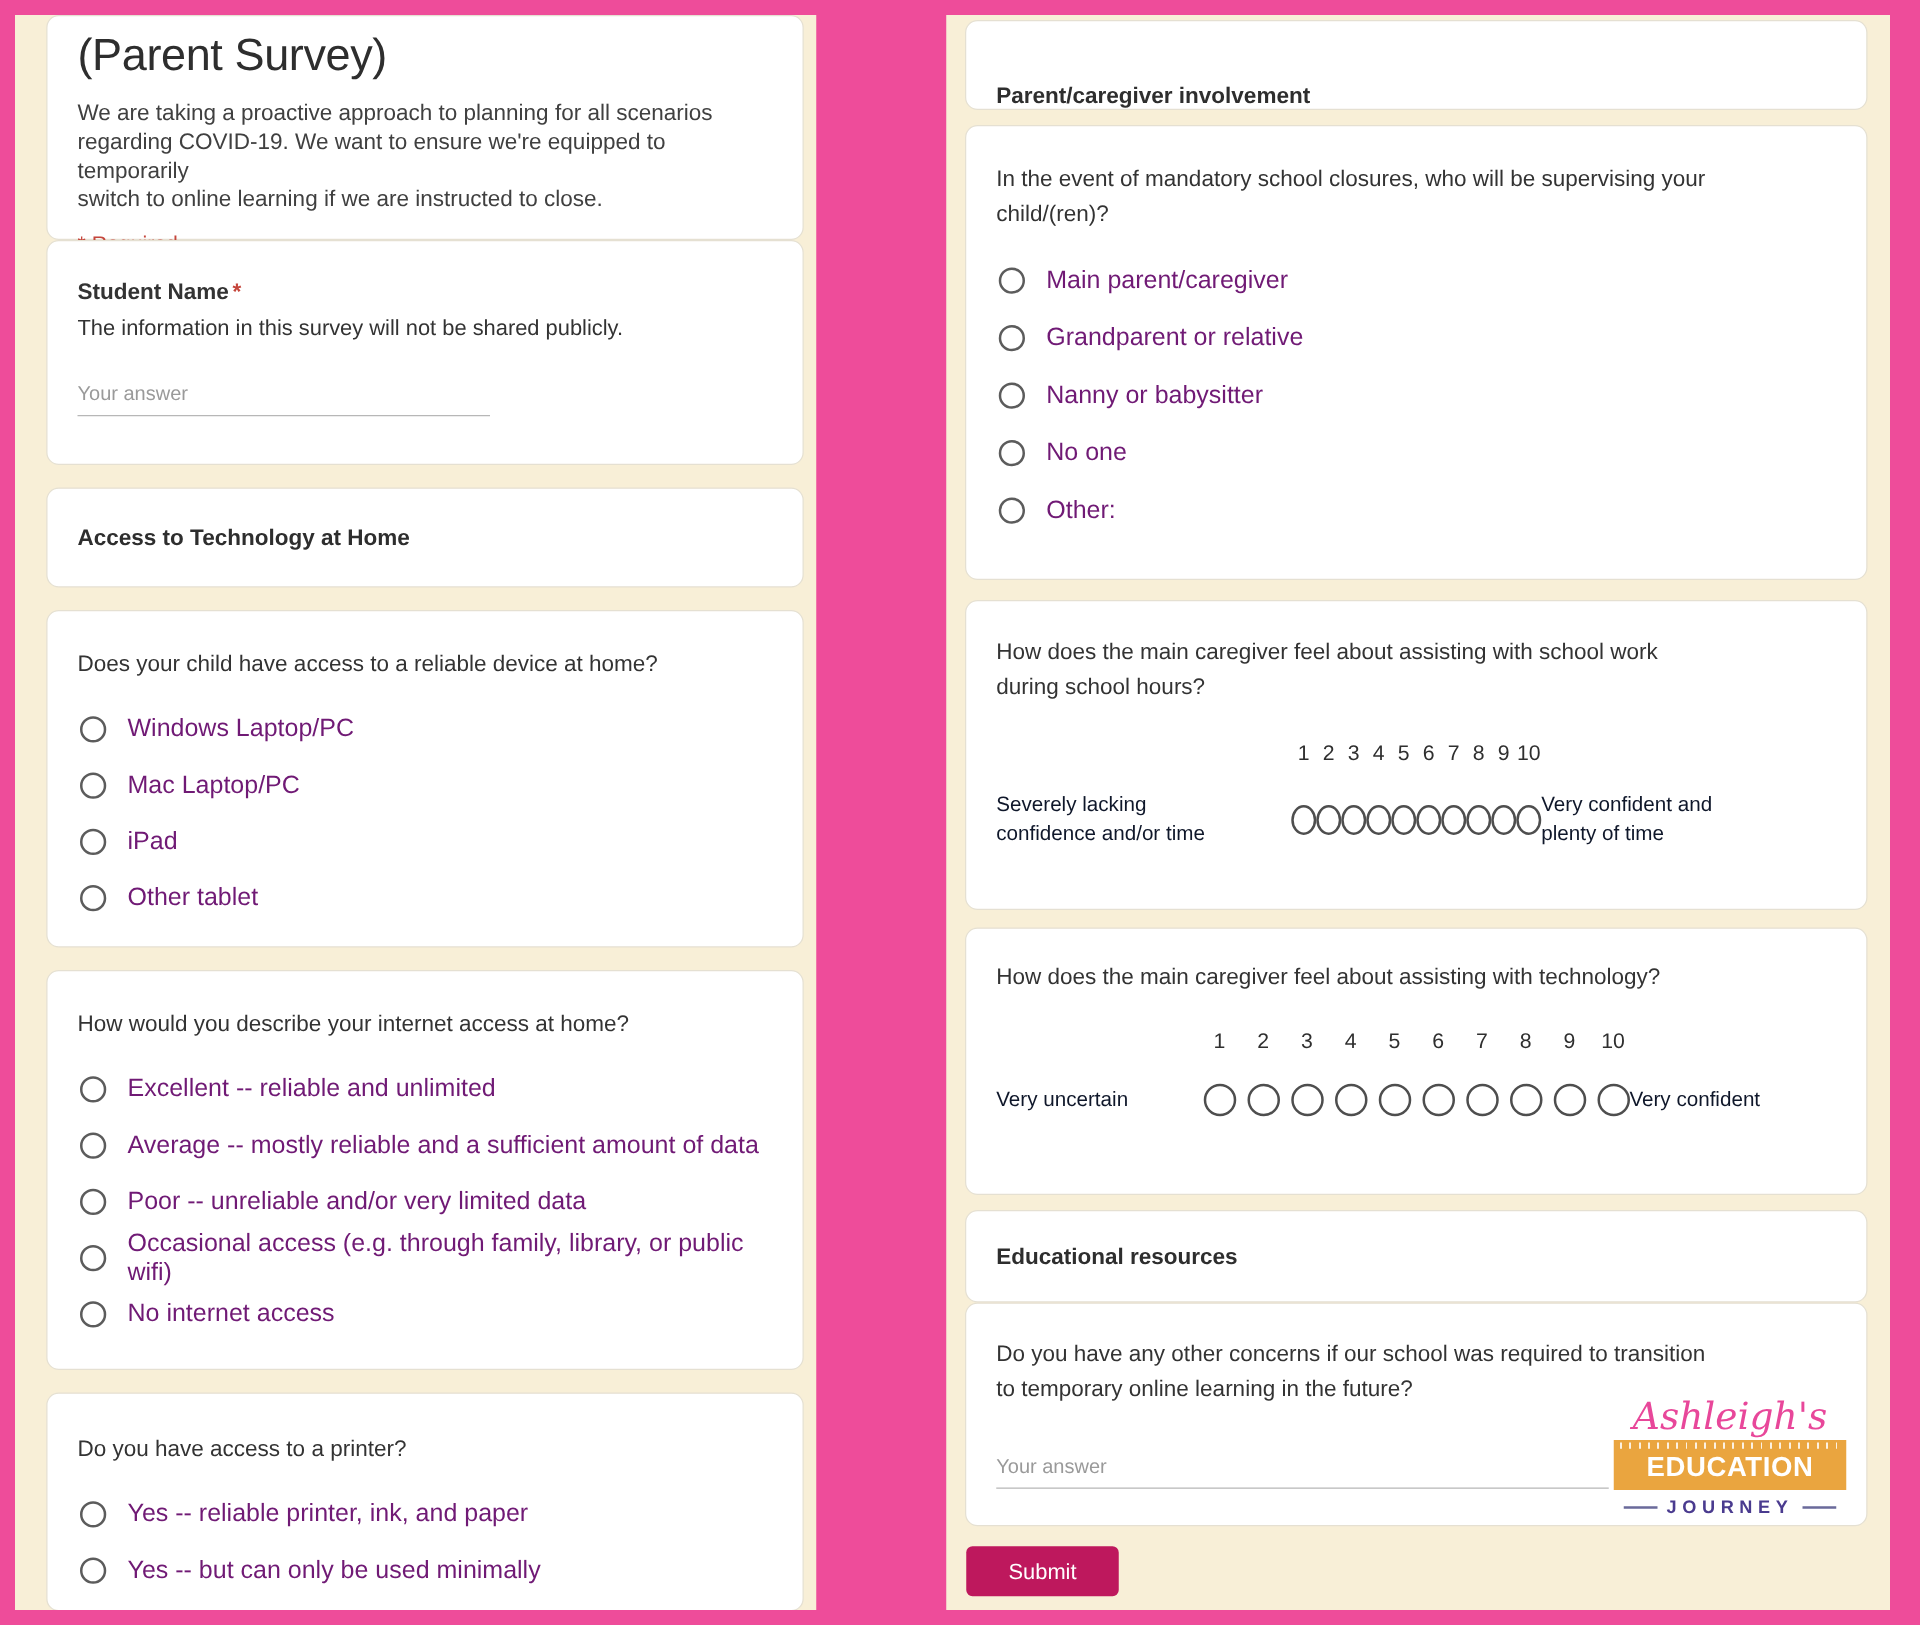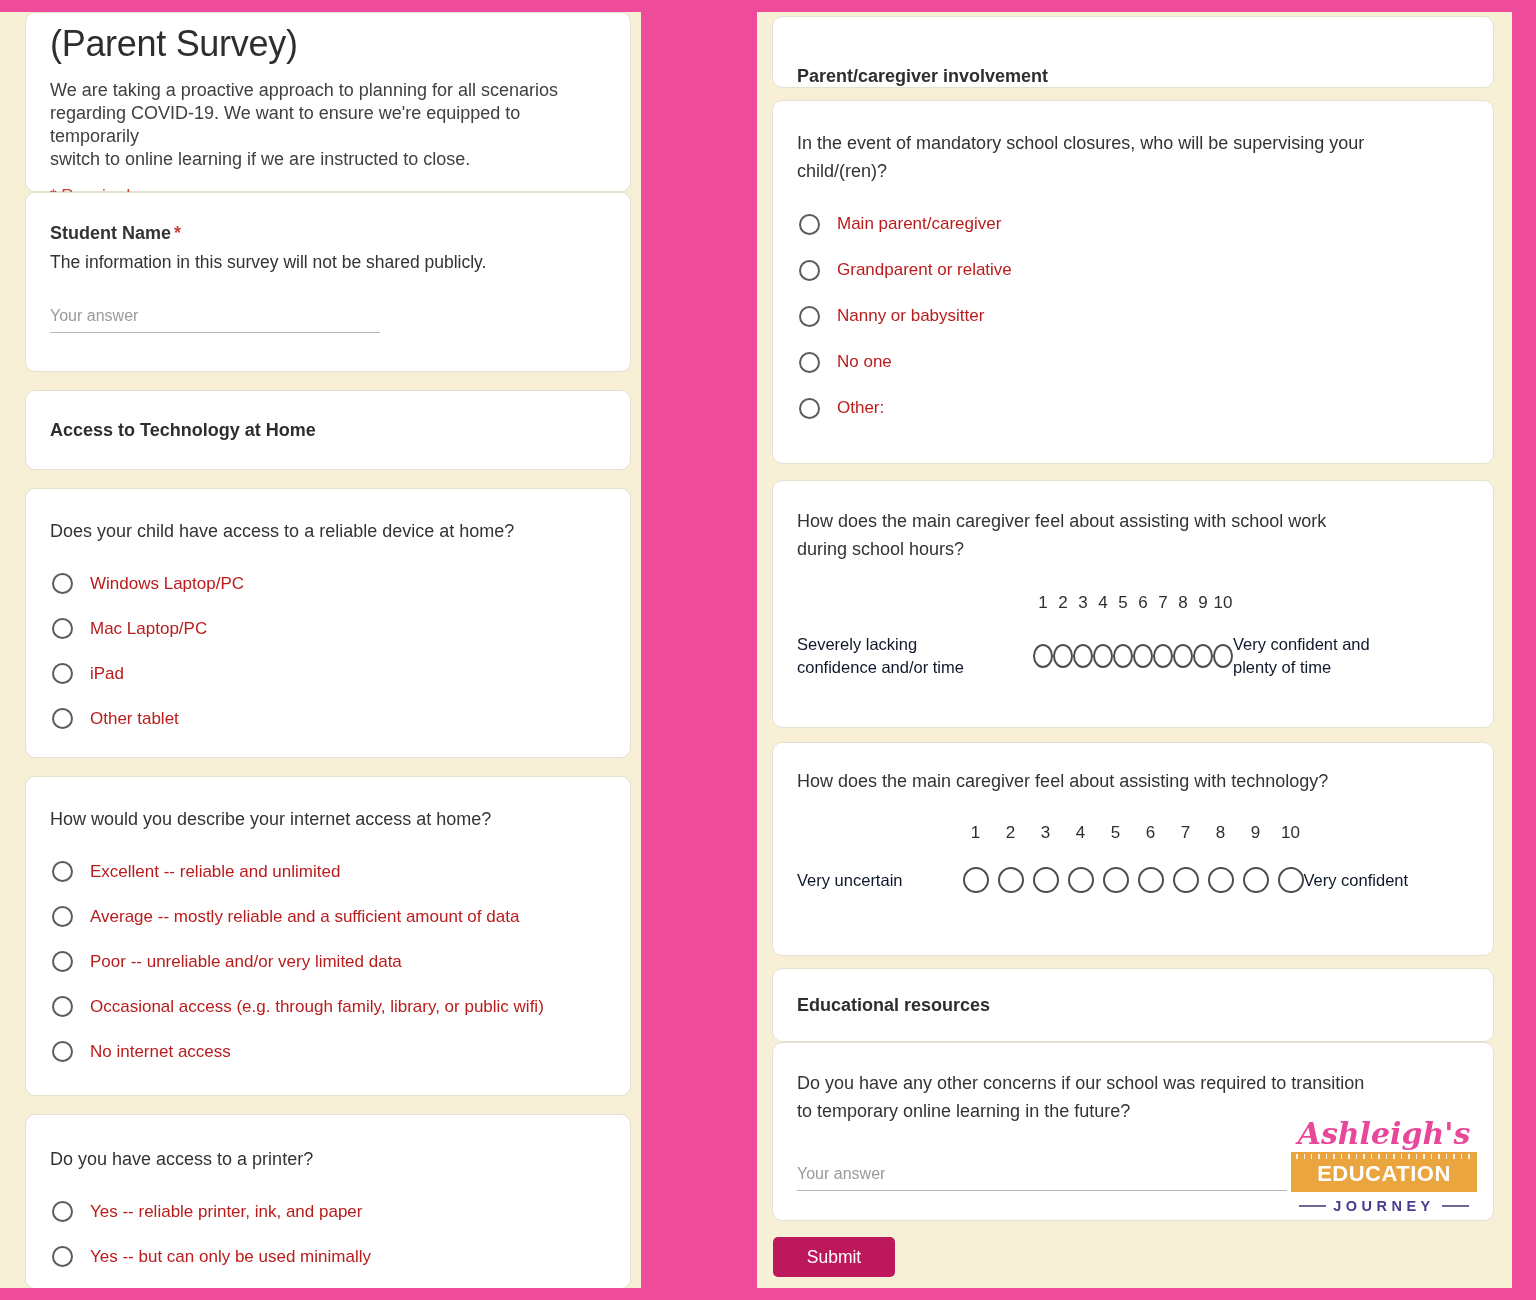--- a/index.html
+++ b/index.html
@@ -7,21 +7,21 @@
     width:1536px; height:1300px;
     background:#ee4c9a;
     position:relative; overflow:hidden;
     font-family:"Liberation Sans","DejaVu Sans",sans-serif;
     color:#383838;
   }
   .col {
     position:absolute; top:12px; height:1276px;
     background:#f8efd7; overflow:hidden; box-sizing:border-box;
   }
-  .col-left  { left:0;  width:641px; padding:0 10px 0 25px; }
+  .col-left  { left:12px;  width:641px; padding:0 10px 0 25px; }
   .col-right { left:757px; width:755px; padding:0 18px 0 15px; }
 
   .card {
     background:#fff; border:1px solid #e5e0d2; border-radius:10px;
     box-sizing:border-box; padding:0 24px; position:relative;
   }
 
   
   .c-header   { height:180px; padding-top:6px; }
   .c-student  { height:180px; padding-top:30px; }
@@ -49,21 +49,21 @@
             padding-bottom:7px; font-size:16px; color:#9a9a9a; cursor:text; }
 
   .section-title { font-size:18px; font-weight:700; color:#2e2e2e; }
 
   .q-text { font-size:18px; line-height:28px; color:#333; white-space:pre-line; margin:0; }
   .opts { margin-top:16px; }
   .opt  { height:45px; display:flex; align-items:center; cursor:pointer; }
   .c-superv .opt { height:46px; }
   .radio { width:21px; height:21px; box-sizing:border-box; border:2px solid #5c5c5c;
            border-radius:50%; margin:0 17px 0 2px; flex:none; background:#fff; }
-  .opt-label { font-size:17px; color:#b91c1c; }
+  .opt-label { font-size:20px; color:#701a75; }
 
   
   .scale { display:grid; grid-template-columns:1fr auto 1fr; align-items:center; }
   .s1 { margin-top:30px; row-gap:20px; }
   .s2 { margin-top:28px; row-gap:24px; }
   .nums { grid-column:2; grid-row:1; display:flex; justify-content:center; font-size:17px; color:#2f2f2f; }
   .s1 .nums span { width:20px; text-align:center; }
   .s2 .nums { gap:9px; }
   .s2 .nums span { width:26px; text-align:center; }
   .scale-label { font-size:16.5px; line-height:23px; white-space:pre-line; color:#0f172a; grid-row:2; }
@@ -73,21 +73,21 @@
   .s2 .circles { gap:9px; }
   .circle1 { width:20px; height:24px; border:2px solid #4e4e4e; border-radius:50%;
              box-sizing:border-box; flex:none; background:#fff; cursor:pointer; }
   .circle2 { width:26px; height:26px; border:2px solid #4e4e4e; border-radius:50%;
              box-sizing:border-box; flex:none; background:#fff; cursor:pointer; }
 
   .answer-wide { margin-top:40px; width:490px; }
 
   
   .logo { position:absolute; right:16px; top:74px; width:186px; text-align:center; }
-  .logo-script { font-family:"DejaVu Serif",serif; font-style:italic; font-weight:700;
+  .logo-script { font-family:"DejaVu Serif",serif; font-style:italic; font-weight:400;
                  font-size:30px; color:#e8479a; line-height:34px; }
   .logo-banner { margin-top:1px; position:relative; background:#eaa53f; color:#fff;
                  font-weight:700; font-size:22px; letter-spacing:.5px; padding:9px 4px 5px; }
   .logo-ticks { position:absolute; top:2px; left:5px; right:5px; height:5px;
                 background:repeating-linear-gradient(90deg, rgba(255,255,255,.85) 0 1.5px, transparent 1.5px 7.5px); }
   .logo-journey { margin-top:6px; display:flex; align-items:center; justify-content:center;
                   gap:7px; color:#4a3b8f; font-weight:700; font-size:14.5px; letter-spacing:4.5px; }
   .jdash { width:27px; height:2.5px; background:#6a6a9a; flex:none; }
 
   .submit-btn { margin:16px 0 0 1px; width:122px; height:40px; background:#be185d;

